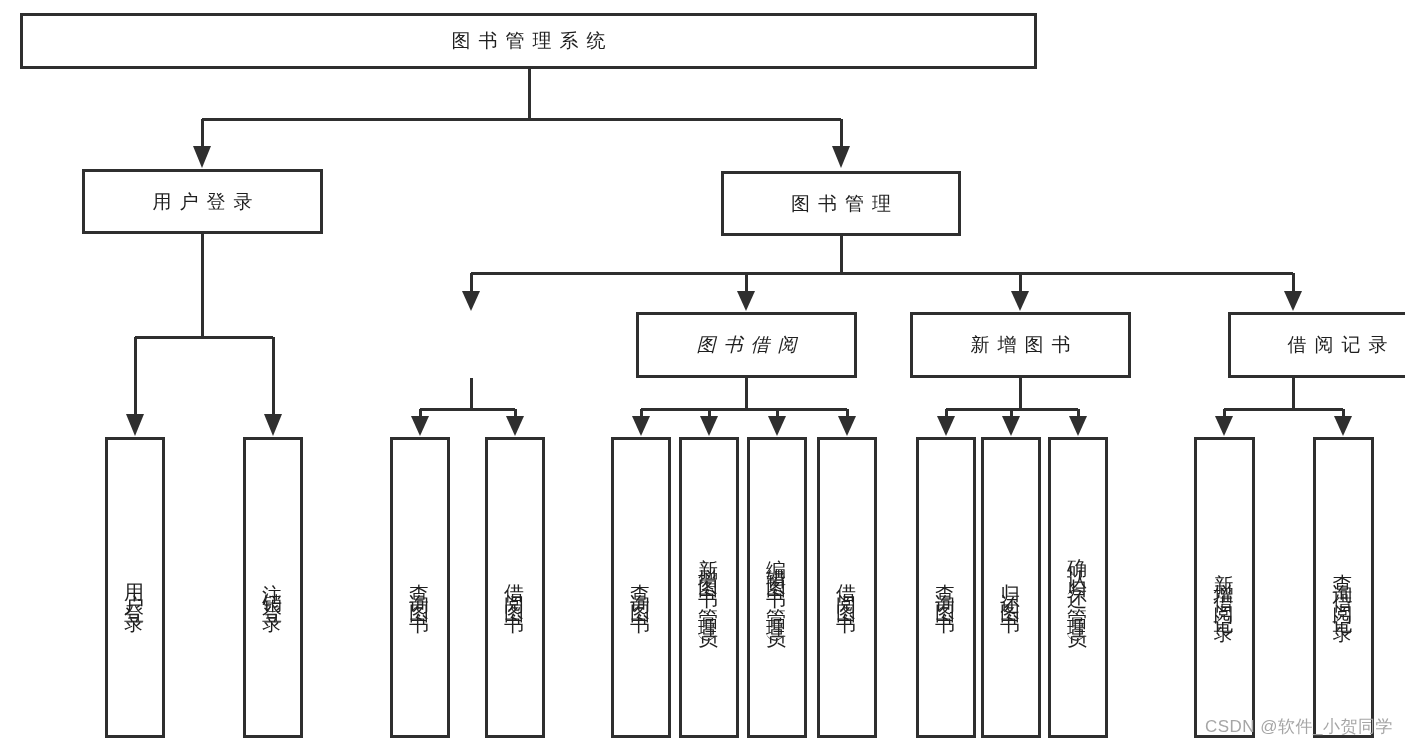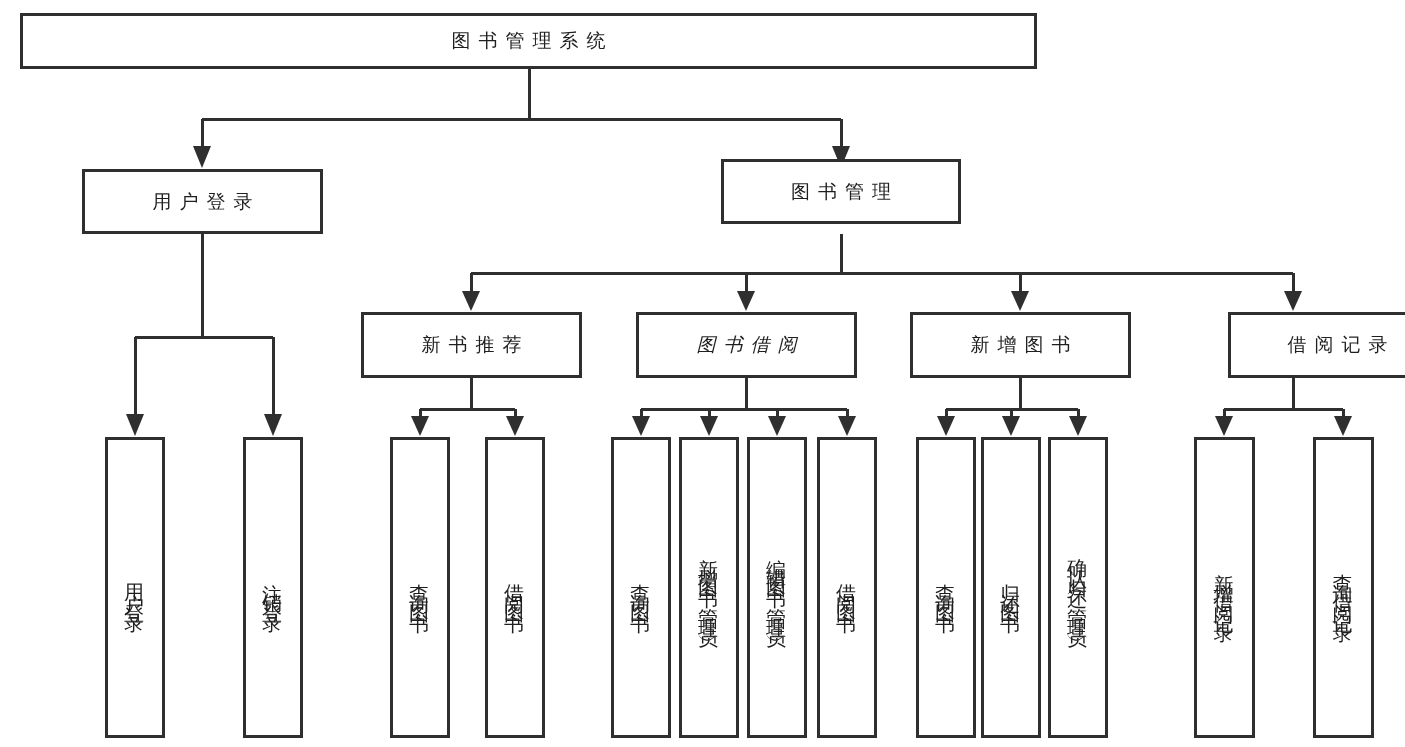--- a/index.html
+++ b/index.html
@@ -151,27 +151,24 @@
     </g>
   </svg>
 
   <div class="node hbox" style="left:20px; top:13px; width:1017px; height:56px;">
     <span>图书管理系统</span>
   </div>
 
   <div class="node hbox" style="left:82px; top:169px; width:241px; height:65px;">
     <span>用户登录</span>
   </div>
-  <div class="node hbox" style="left:721px; top:159px; width:240px; height:65px;">
+  <div class="node hbox" style="left:721px; top:171px; width:240px; height:65px;">
     <span>图书管理</span>
   </div>
 
-  <div class="node hbox" style="left:361px; top:312px; width:221px; height:66px;">
-    <span>新书推荐</span>
-  </div>
   <div class="node hbox" style="left:636px; top:312px; width:221px; height:66px;font-style:italic;">
     <span>图书借阅</span>
   </div>
   <div class="node hbox" style="left:910px; top:312px; width:221px; height:66px;">
     <span>新增图书</span>
   </div>
   <div class="node hbox" style="left:1228px; top:312px; width:219px; height:66px;">
     <span>借阅记录</span>
   </div>
 
@@ -212,14 +209,15 @@
     <span>确认归还（管理员）</span>
   </div>
 
   <div class="node vbox" style="left:1194px; top:437px; width:61px; height:301px;">
     <span>新增借阅记录</span>
   </div>
   <div class="node vbox" style="left:1313px; top:437px; width:61px; height:301px;">
     <span>查询借阅记录</span>
   </div>
 
+  <div class="watermark">CSDN @软件_小贺同学</div>
 
 </div>
 
 </body></html>

